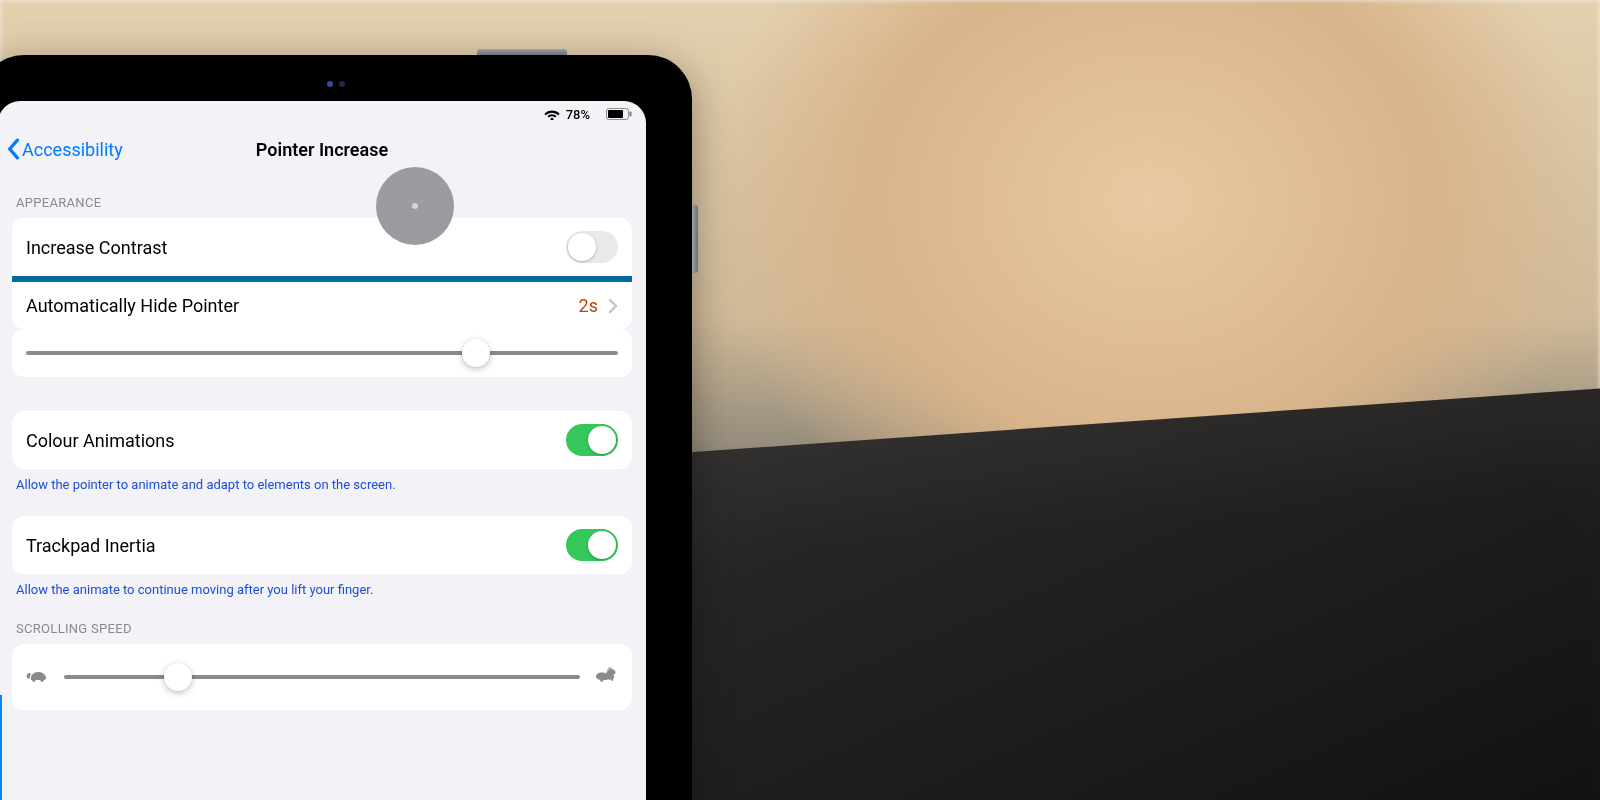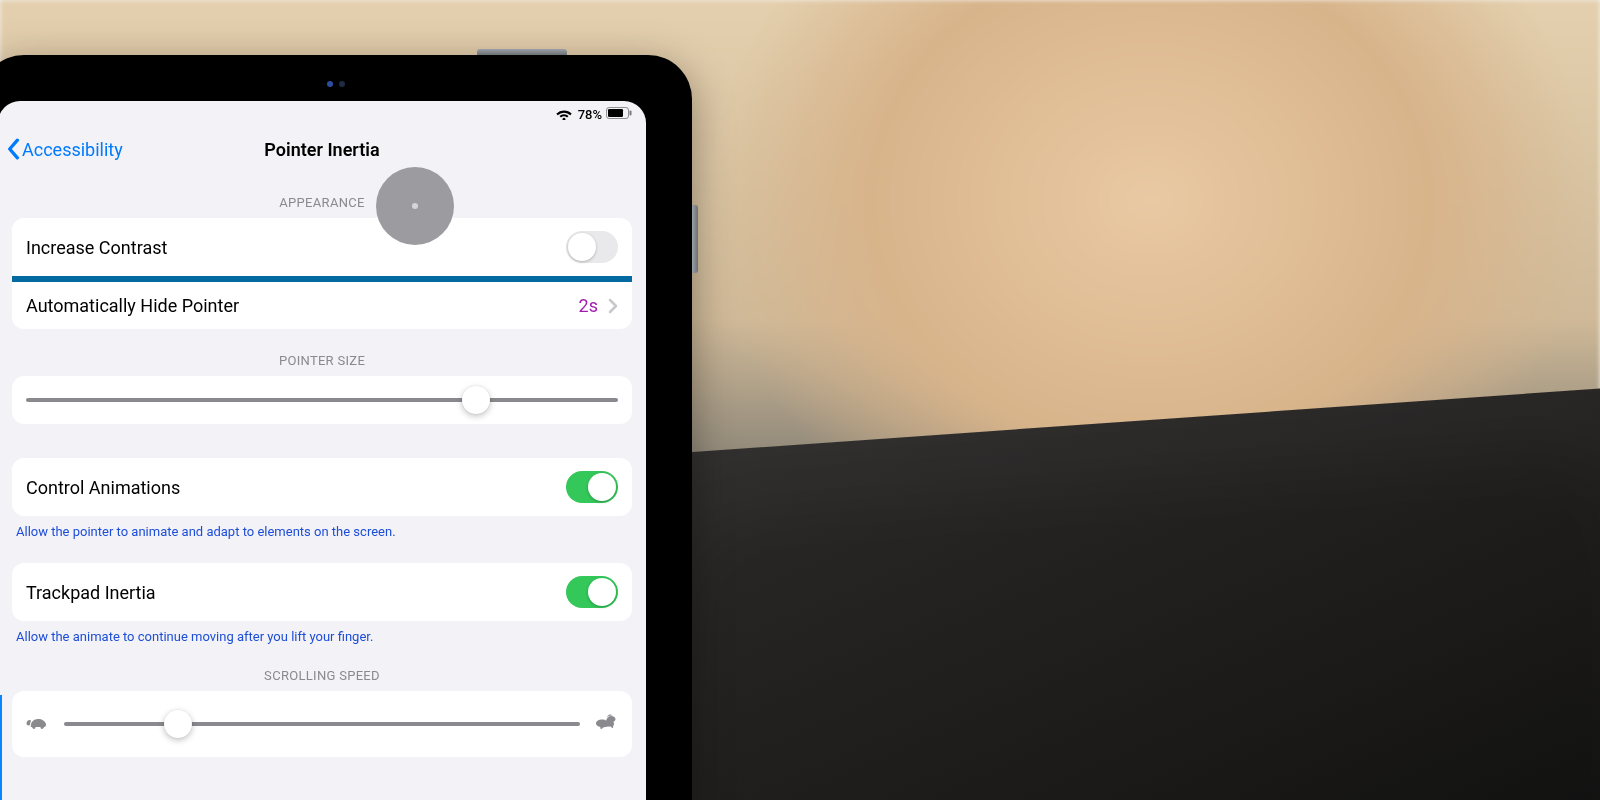--- a/index.html
+++ b/index.html
@@ -45,36 +45,36 @@
     position:absolute; inset: 46px 46px 0 18px;
     background:#f2f2f7; border-radius: 22px 22px 0 0; overflow:hidden;
   }
   .selection-edge {
     position:absolute; left:0; bottom:0; width:4px; height:120px; background:#0a84ff;
   }
 
   
   .status-bar { height:26px; display:flex; justify-content:flex-end; align-items:center; gap:6px; padding:0 14px; font-size:13px; color:#000; font-weight:500;}
   .wifi-icon svg, .battery-icon svg { display:block; }
-  .battery-wrap { display:flex; gap:4px; }
+  .battery-wrap { display:flex; align-items:center; gap:16px; }
 
   
   .nav-bar { height:44px; position:relative; display:flex; align-items:center; }
   .back-btn { position:absolute; left:8px; display:flex; align-items:center; gap:2px; color:#007aff; font-size:18px; cursor:pointer;}
   .back-btn svg { display:block; }
   .screen-title { margin:0 auto; font-size:18px; font-weight:600; color:#000; }
 
   
   .content { padding: 0 14px; position:relative; }
-  .section-header { font-size:13px; letter-spacing:0.3px; color:#8a8a8e; text-transform:uppercase; padding: 24px 4px 8px; text-align: center; }
+  .section-header { font-size:13px; letter-spacing:0.3px; color:#8a8a8e; text-transform:uppercase; padding: 24px 4px 8px; }
   .caption { font-size:13px; color:#1d4ed8; padding: 8px 4px 0; }
   .group { background:#fff; border-radius:12px; overflow:hidden; }
   .cell { display:flex; align-items:center; justify-content:space-between; padding: 13px 14px; font-size:18px; color:#000; }
   .cell + .cell { border-top:6px solid #0369a1; }
-  .cell .right { display:flex; align-items:center; gap:10px; color:#a21caf; font-size:18px;}
+  .cell .right { display:flex; align-items:center; gap:10px; color:#c2410c; font-size:18px;}
   .cell .chev svg { display:block; }
 
   
   .switch { width:52px; height:32px; border-radius:16px; background:#e9e9eb; position:relative; cursor:pointer; transition:background .15s;}
   .switch .knob { position:absolute; top:2px; left:2px; width:28px; height:28px; background:#fff; border-radius:50%; box-shadow:0 1px 3px rgba(0,0,0,.25);}
   .switch.on { background:#34c759; }
   .switch.on .knob { left:auto; right:2px; }
 
   
   .slider-cell { padding: 22px 14px; display:flex; align-items:center; gap:12px;}
@@ -127,21 +127,21 @@
 
     <div class="nav-bar">
       <div class="back-btn">
         <span>
           <svg width="14" height="22" viewBox="0 0 12 20">
               <path fill="none" stroke="#007aff" stroke-width="3" stroke-linecap="round" stroke-linejoin="round" d="M10 2 3 10l7 8"></path>
             </svg>
         </span>
         <span>Accessibility</span>
       </div>
-      <div class="screen-title">Pointer Inertia</div>
+      <div class="screen-title">Pointer Increase</div>
     </div>
 
     <div class="pointer-bubble"></div>
 
     <div class="content">
 
       <div class="section-header">APPEARANCE</div>
       <div class="group">
         <div class="cell">
           <span>Increase Contrast</span>
@@ -157,32 +157,31 @@
             <span>2s</span>
             <span class="chev">
                 <svg width="10" height="16" viewBox="0 0 10 16">
                   <path fill="none" stroke="#c7c7cc" stroke-width="2.5" stroke-linecap="round" stroke-linejoin="round" d="M2 2l6 6-6 6"></path>
                 </svg>
               </span>
           </div>
         </div>
       </div>
 
-      <div class="section-header">POINTER SIZE</div>
       <div class="group">
         <div class="slider-cell">
           <div id="slider-size" class="track" style="background: rgb(138, 138, 142);">
             <div class="thumb" style="left: 76%;"></div>
           </div>
         </div>
       </div>
 
       <div class="group" style="margin-top:34px;">
         <div class="cell">
-          <span>Control Animations</span>
+          <span>Colour Animations</span>
           <div class="right">
             <div id="sw-anim" class="switch on">
                 <div class="knob"></div>
               </div>
           </div>
         </div>
       </div>
       <div class="caption">Allow the pointer to animate and adapt to elements on the screen.</div>
 
       <div class="group" style="margin-top:24px;">

